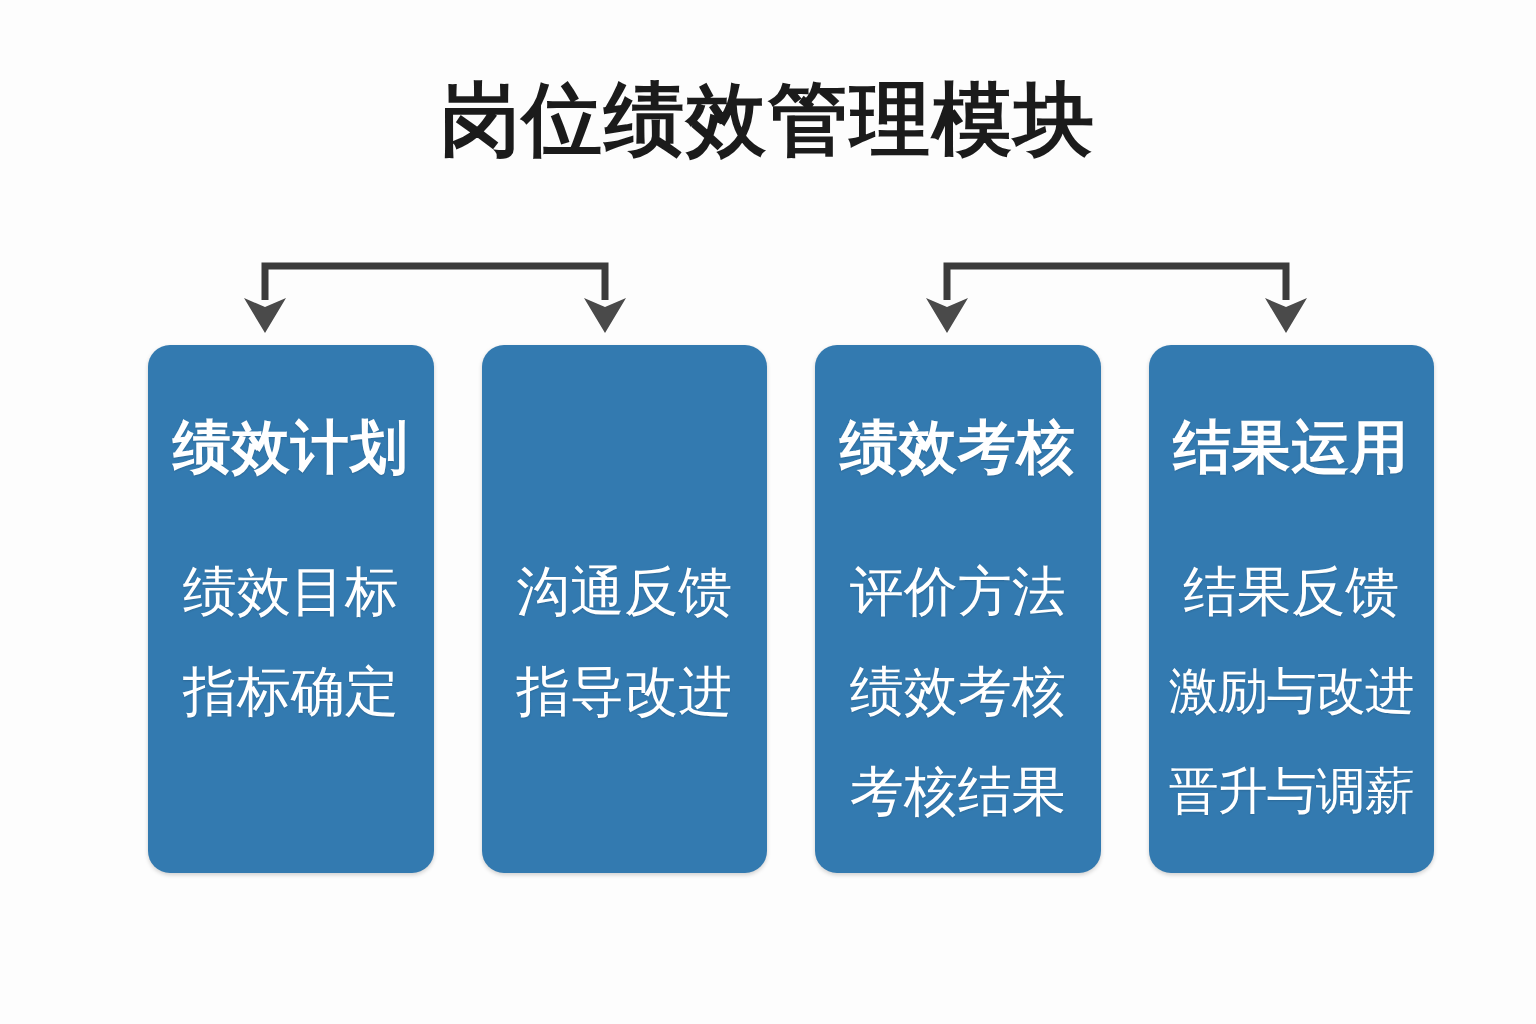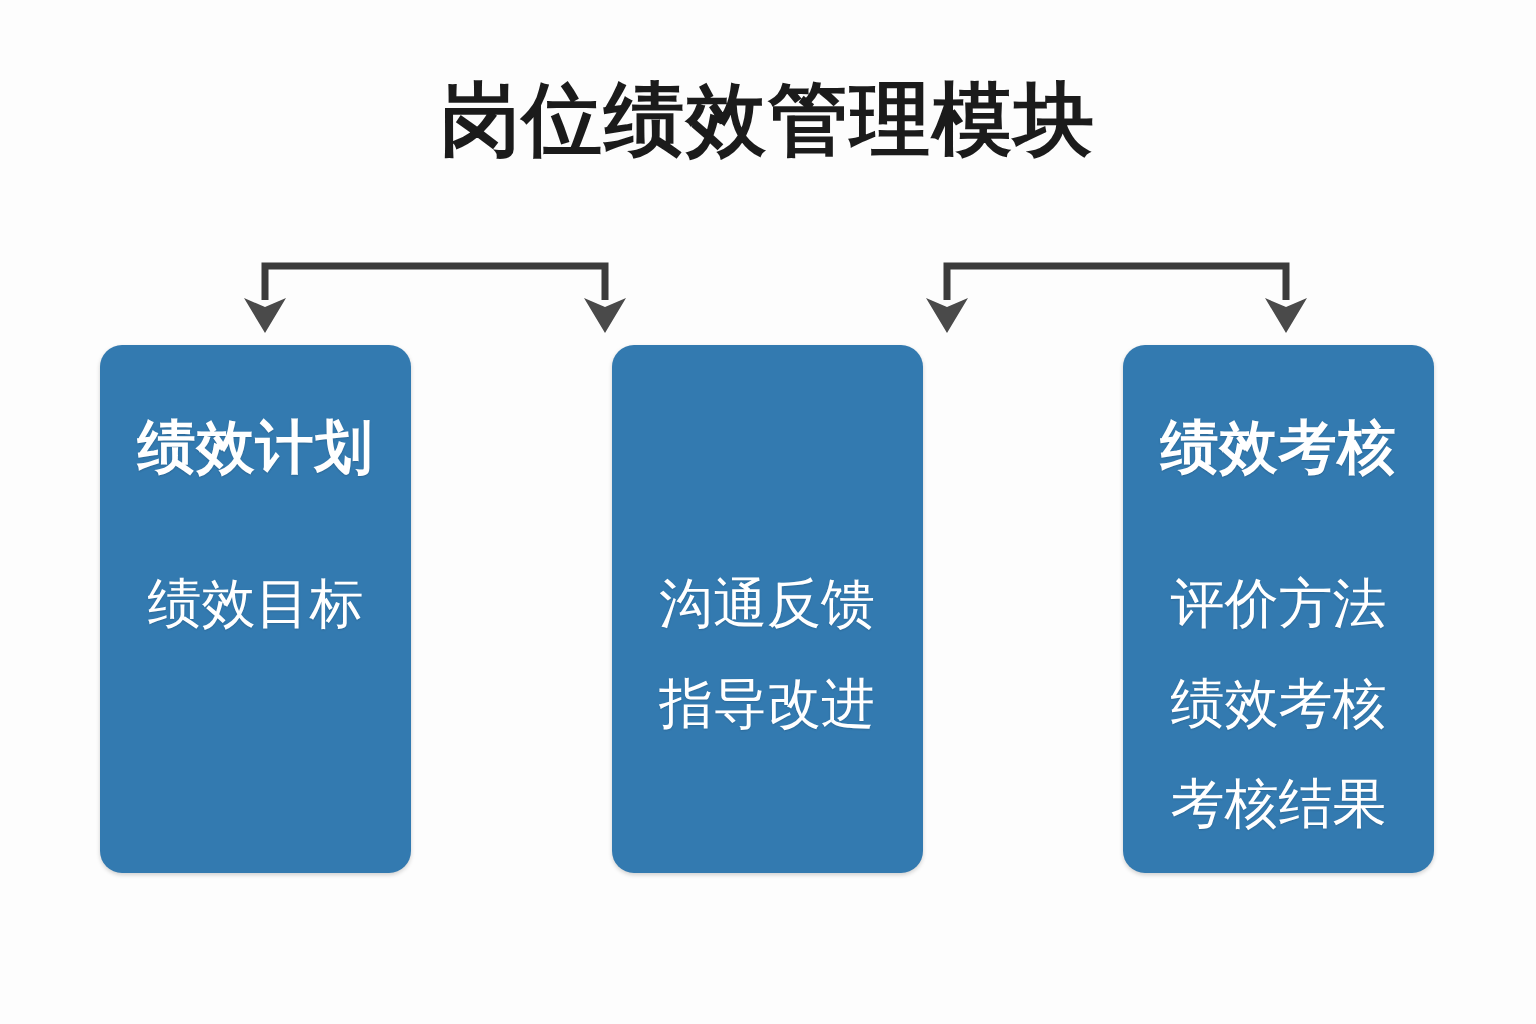--- a/index.html
+++ b/index.html
@@ -62,39 +62,40 @@
     width: 311px;
     height: 528px;
     background: #337ab0;
     border-radius: 22px;
     box-shadow: 0 2px 4px rgba(0,0,0,0.18);
     display: flex;
     flex-direction: column;
     align-items: center;
     box-sizing: border-box;
     overflow: hidden;
+    margin-left: 48px;
   }
   .card-title {
     position: absolute;
     left: 0;
     top: 70px;
     width: 100%;
     text-align: center;
     font-size: 58px;
     line-height: 64px;
     font-weight: bold;
     color: #ffffff;
     letter-spacing: 1px;
     white-space: nowrap;
     text-shadow: 0 1px 2px rgba(0,0,0,0.16);
   }
   .card-items {
     position: absolute;
     left: 0;
-    top: 208px;
+    top: 196px;
     width: 100%;
     display: flex;
     flex-direction: column;
     align-items: center;
   }
   .card-item {
     width: 100%;
     text-align: center;
     font-size: 54px;
     line-height: 100px;
@@ -134,34 +135,43 @@
       <path d="M 1286 333 L 1265 298 L 1286 307 L 1307 298 Z"></path>
     </g>
   </svg>
 
   <div id="cards-row">
 
     <div class="card">
       <div class="card-title">绩效计划</div>
       <div class="card-items">
         <div class="card-item">绩效目标</div>
+        <div class="card-item">指标确定</div>
       </div>
     </div>
 
     <div class="card">
       <div class="card-items">
         <div class="card-item">沟通反馈</div>
         <div class="card-item">指导改进</div>
       </div>
     </div>
 
     <div class="card">
       <div class="card-title">绩效考核</div>
       <div class="card-items">
         <div class="card-item">评价方法</div>
         <div class="card-item">绩效考核</div>
         <div class="card-item">考核结果</div>
       </div>
     </div>
 
+    <div class="card">
+      <div class="card-title">结果运用</div>
+      <div class="card-items">
+        <div class="card-item">结果反馈</div>
+        <div class="card-item long">激励与改进</div>
+        <div class="card-item long">晋升与调薪</div>
+      </div>
+    </div>
 
   </div>
 </div>
 
 </body></html>

